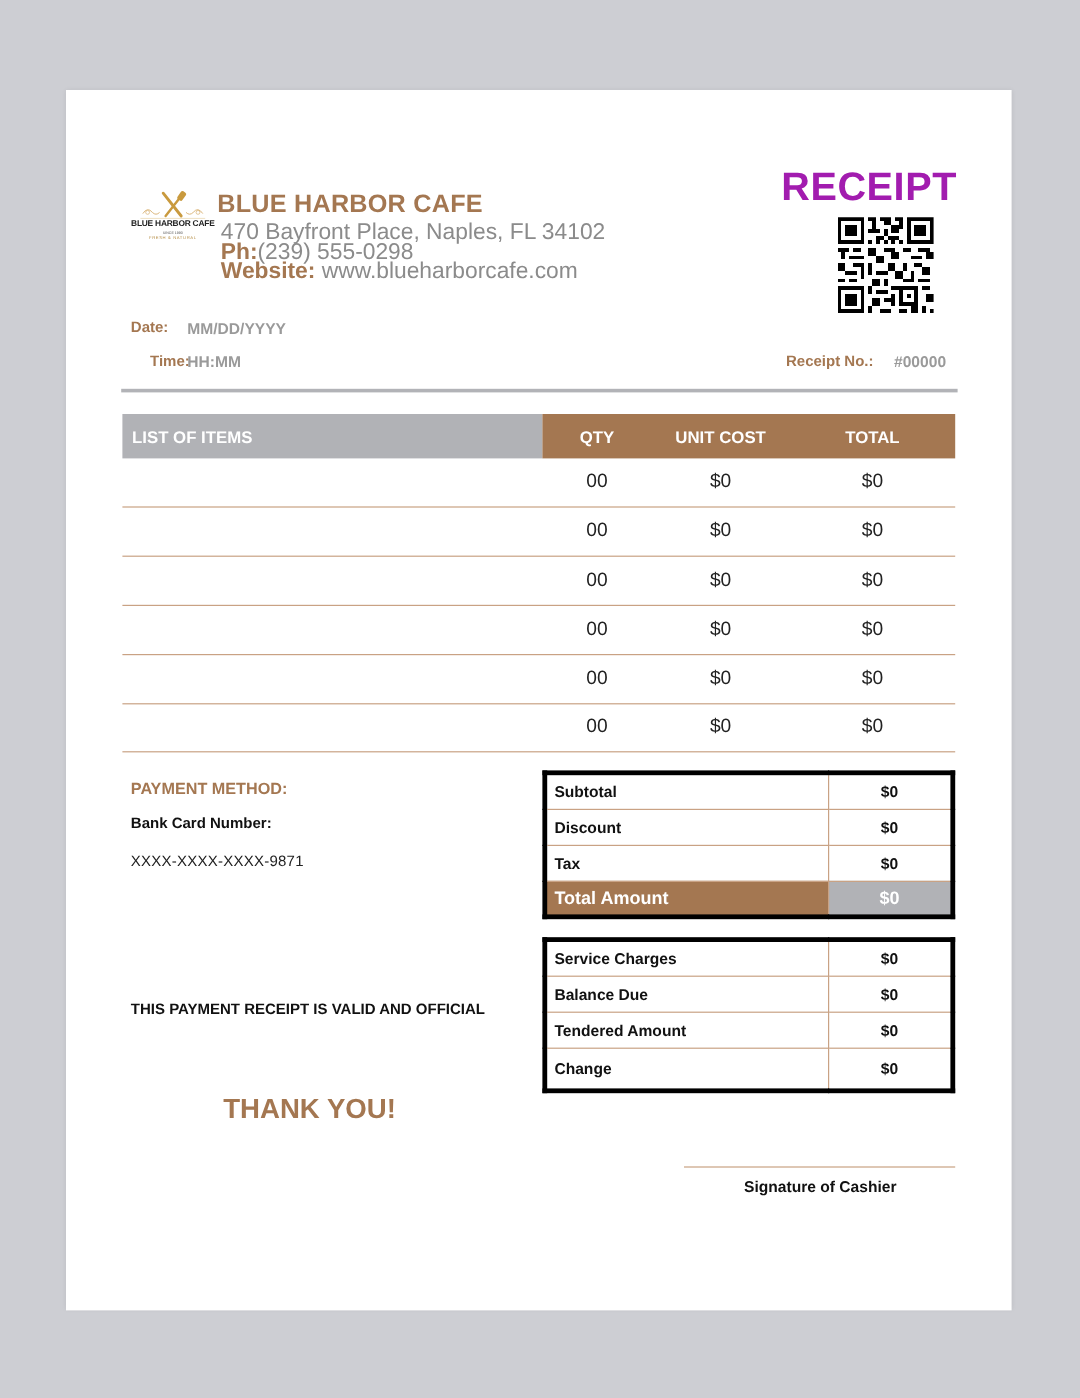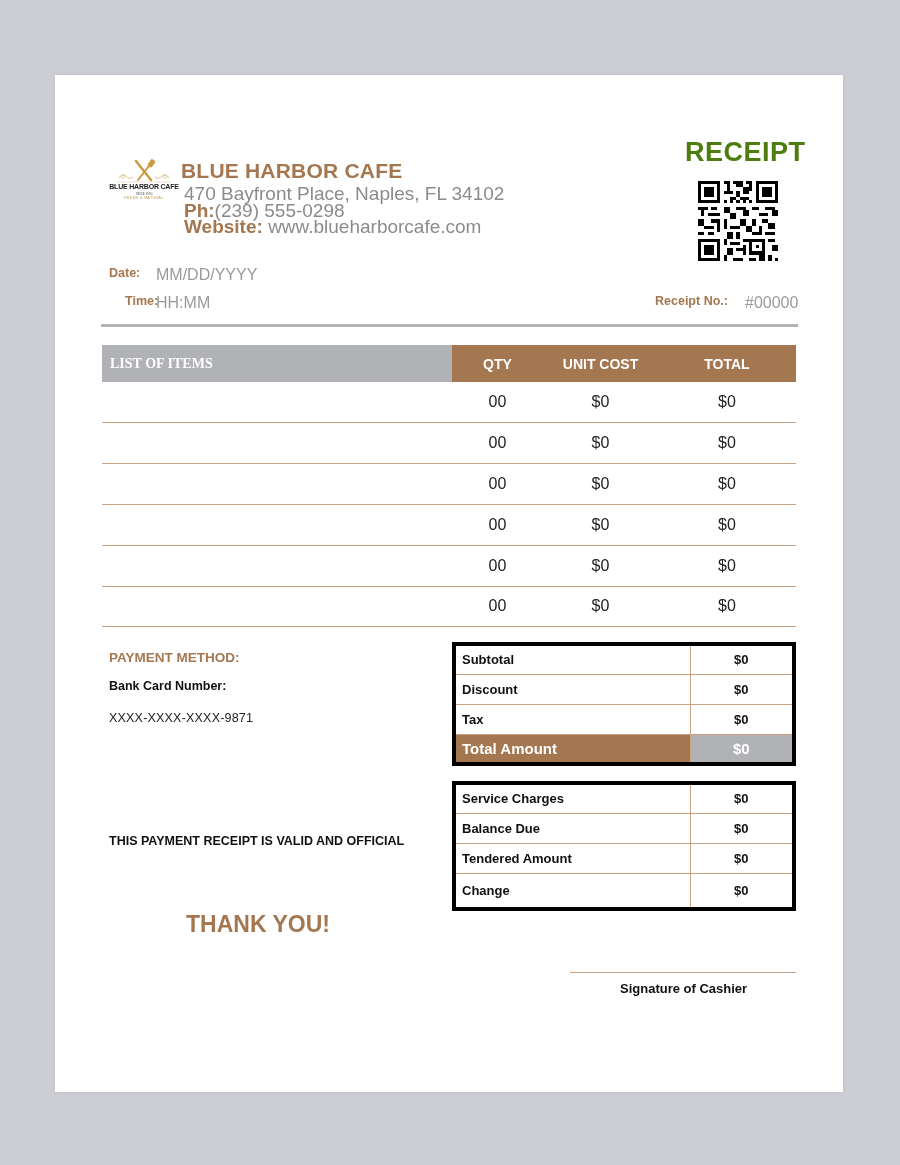--- a/index.html
+++ b/index.html
@@ -38,41 +38,41 @@
       left: 126px; top: 84px;
       font-size: 21px; font-weight: bold; color: #a47751;
       letter-spacing: 0.2px; white-space: nowrap;
     }
     .cafe-line {
       left: 129px; font-size: 19px; color: #8b8b8b; white-space: nowrap;
     }
     .cafe-line .lbl { color: #a47751; font-weight: bold; }
 
     .receipt-title {
-      left: 630px; top: 62px;
-      font-size: 27px; font-weight: bold; color: #4d7c0f;
+      left: 596px; top: 62px;
+      font-size: 33px; font-weight: bold; color: #a21caf;
       letter-spacing: 0.5px;
     }
     .qr { left: 643px; top: 106px; width: 80px; height: 80px; }
 
     .meta-label { font-size: 12.5px; font-weight: bold; color: #a47751; white-space: nowrap; }
-    .meta-value { font-size: 16px; font-weight: normal; color: #9a9a9a; white-space: nowrap; }
+    .meta-value { font-size: 13px; font-weight: bold; color: #9a9a9a; white-space: nowrap; }
 
     .sep {
       left: 46px; top: 249px; width: 697px; height: 3px; background: #b2b3b7;
     }
 
     
     .items-head {
       left: 47px; top: 270px; width: 694px; height: 37px; display: flex;
     }
     .items-head .h-list {
       width: 350px; background: #b1b2b6; color: #fff;
       font-size: 14px; font-weight: bold; padding-left: 8px;
-      display: flex; align-items: center; font-family: Liberation Serif, serif;
+      display: flex; align-items: center;
     }
     .items-head .h-right {
       flex: 1; background: #a47751; color: #fff; display: flex;
       font-size: 14px; font-weight: bold;
     }
     .col-qty { width: 91px; text-align: center; }
     .col-unit { width: 115px; text-align: center; }
     .col-total { flex: 1; text-align: center; }
     .items-head .h-right span { display: flex; align-items: center; justify-content: center; }
 

